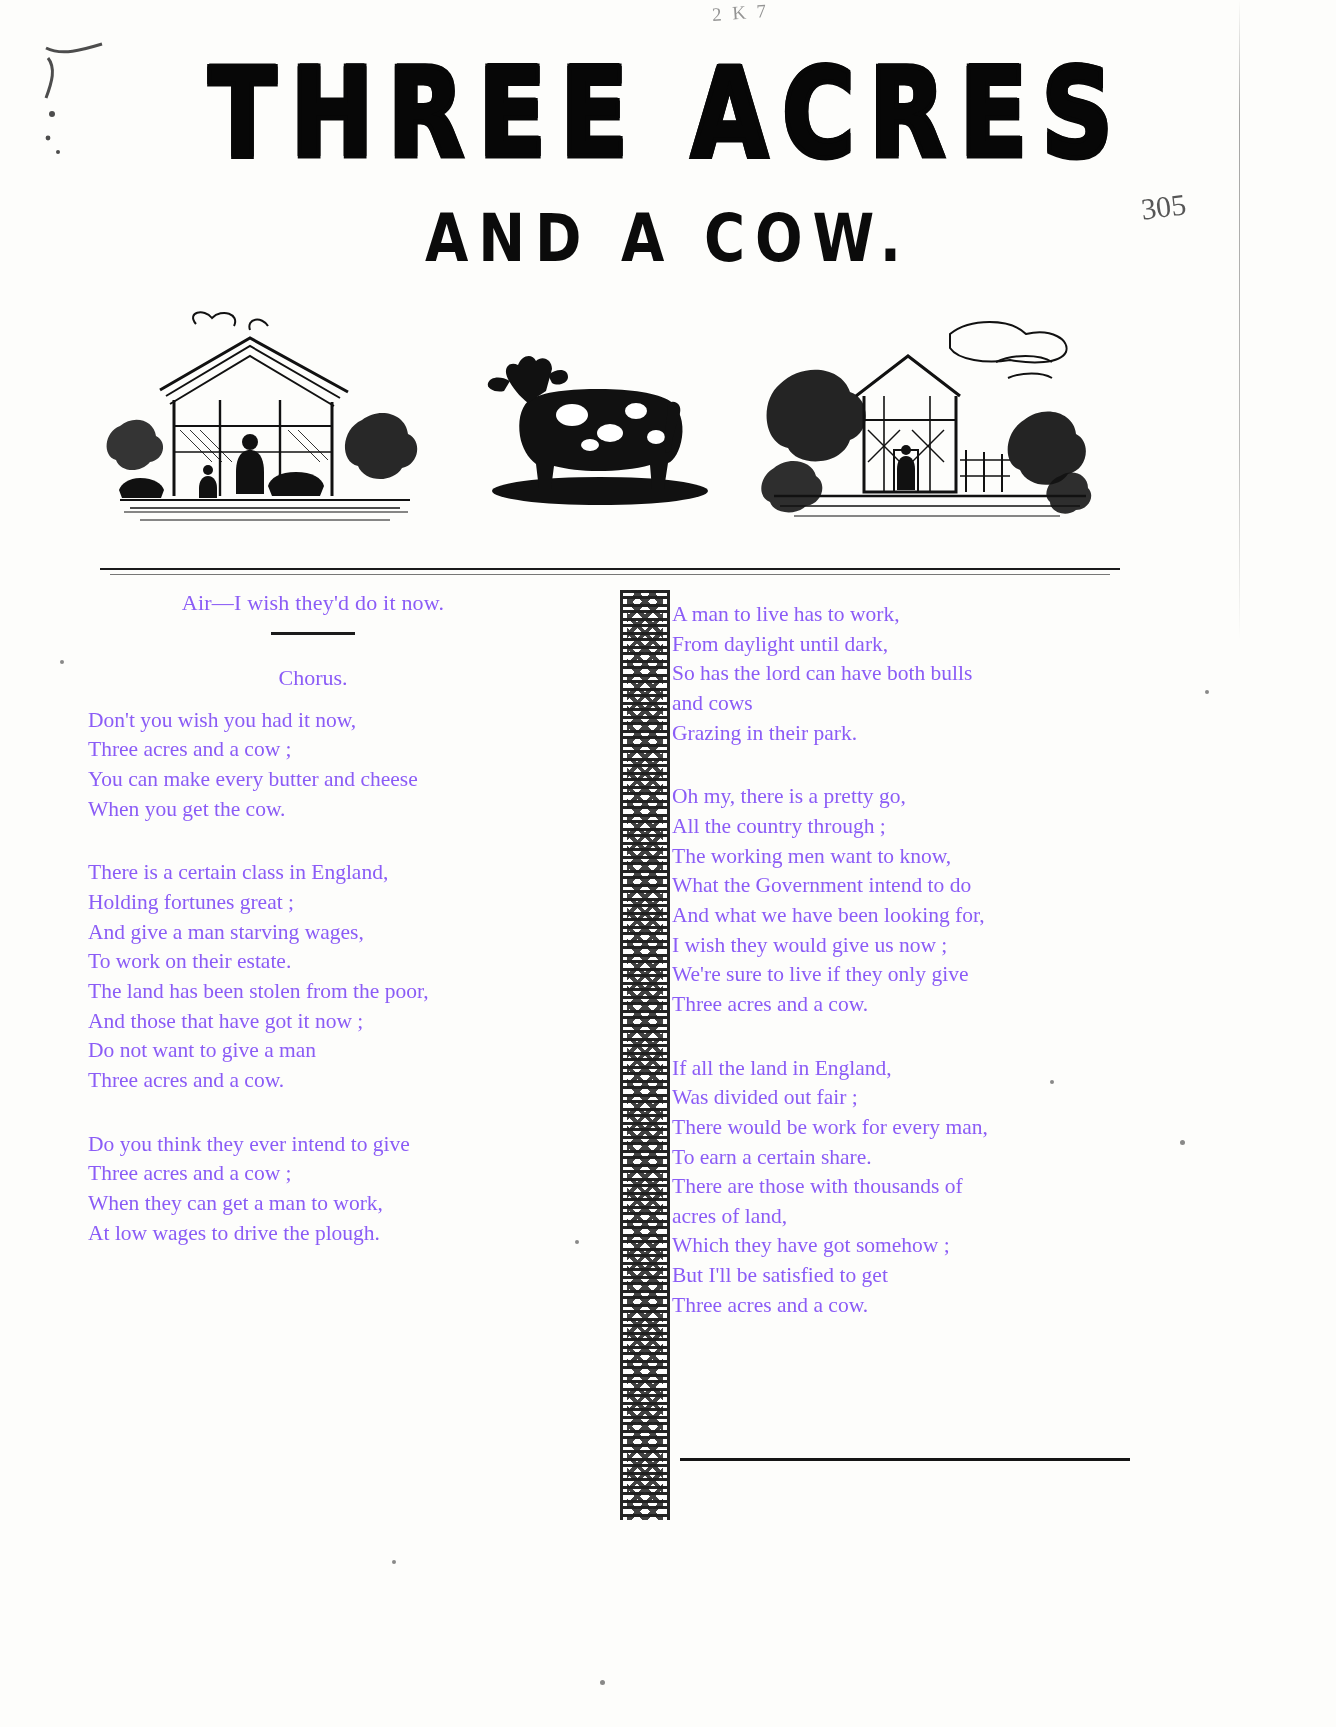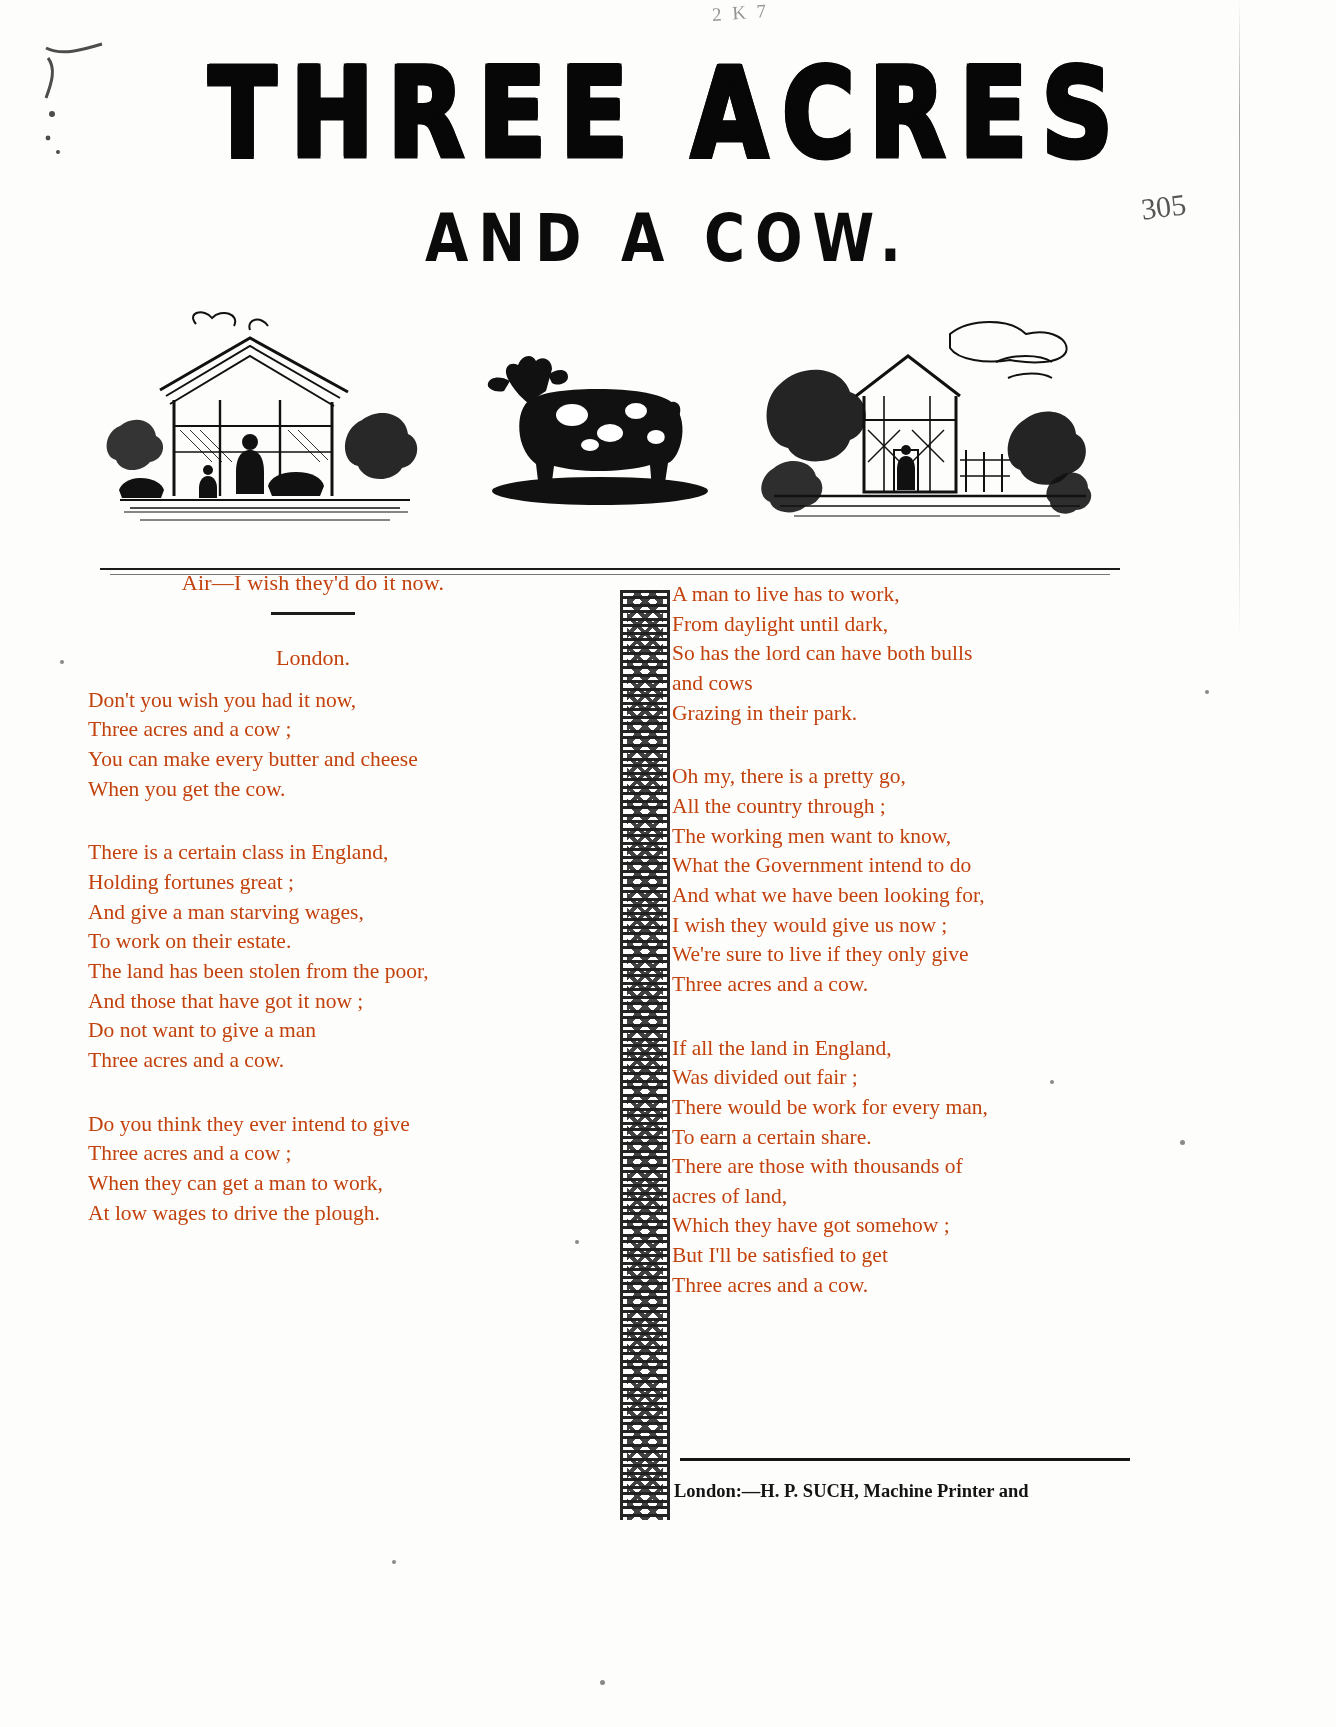--- a/index.html
+++ b/index.html
@@ -113,24 +113,24 @@
     position: absolute;
     left: 110px; top: 574px;
     width: 1000px; height: 0;
     border-top: 1px solid #555;
     opacity: .8;
   }
 
   
   .col {
     position: absolute;
-    top: 568px;
+    top: 588px;
     font-size: 21.5px;
     line-height: 1.38;
-    color: #c2410c;
+    color: #8b5cf6;
   }
   .col-left  { left: 88px;  width: 450px; }
   .col-right { left: 672px; width: 460px; }
 
   .air {
     text-align: center;
     font-size: 22px;
     margin: 0 0 4px 0;
     letter-spacing: .2px;
   }
@@ -328,21 +328,21 @@
   <div class="rule-top"></div>
   <div class="rule-top2"></div>
 
   <div class="ornament"></div>
 
   <div class="col col-left">
     <div class="air">Air—I wish they'd do it now.</div>
     <div class="air-rule"></div>
 
 
-    <div class="chorus-head">London.</div>
+    <div class="chorus-head">Chorus.</div>
     <div class="verse">Don't you wish you had it now,
    Three acres and a cow ;
 You can make  every butter and cheese
    When you get the cow.</div>
 
     <div class="verse">There is a certain class in England,
    Holding fortunes great ;
 And give a man starving wages,
    To work on their estate.
 The land has been stolen from the poor,
@@ -375,21 +375,20 @@
    To earn a certain share.
 There are those with  thousands of
       acres of land,
    Which they have got somehow ;
 But I'll be satisfied to get
    Three acres and a cow.</div>
   </div>
 
   <div class="imprint-rule"></div>
   <div class="imprint">
-    <span class="l1">London:—H. P. SUCH, Machine  Printer  and</span>
   </div>
 
   <div class="speck" style="left:60px; top:660px; width:4px; height:4px;"></div>
   <div class="speck" style="left:1180px; top:1140px; width:5px; height:5px;"></div>
   <div class="speck" style="left:1050px; top:1080px; width:4px; height:4px;"></div>
   <div class="speck" style="left:600px; top:1680px; width:5px; height:5px;"></div>
   <div class="speck" style="left:392px; top:1560px; width:4px; height:4px;"></div>
   <div class="speck" style="left:575px; top:1240px; width:4px; height:4px;"></div>
   <div class="speck" style="left:1205px; top:690px; width:4px; height:4px;"></div>
 </div>

